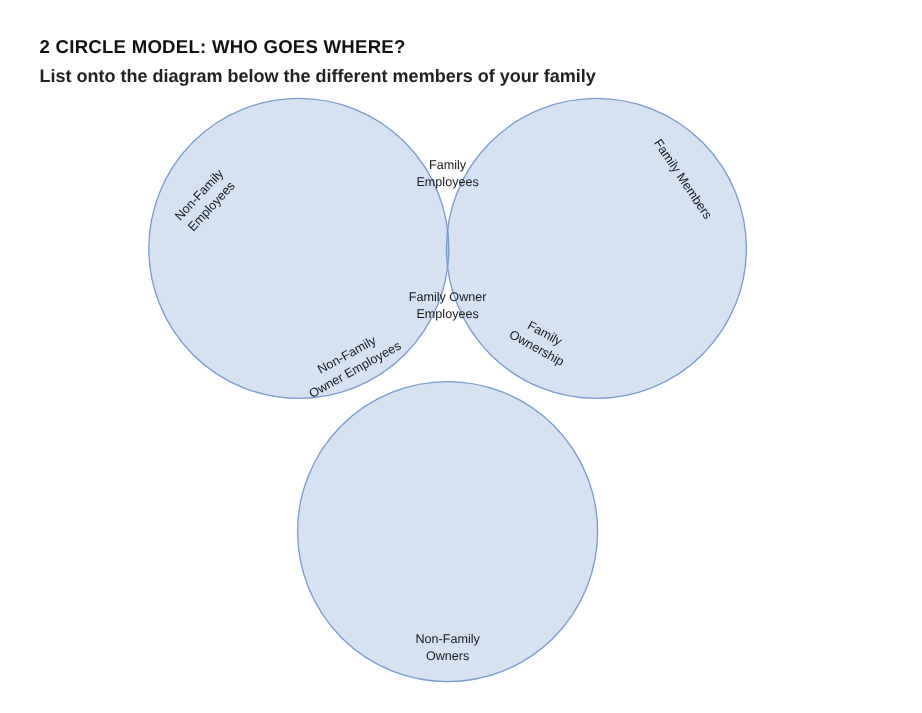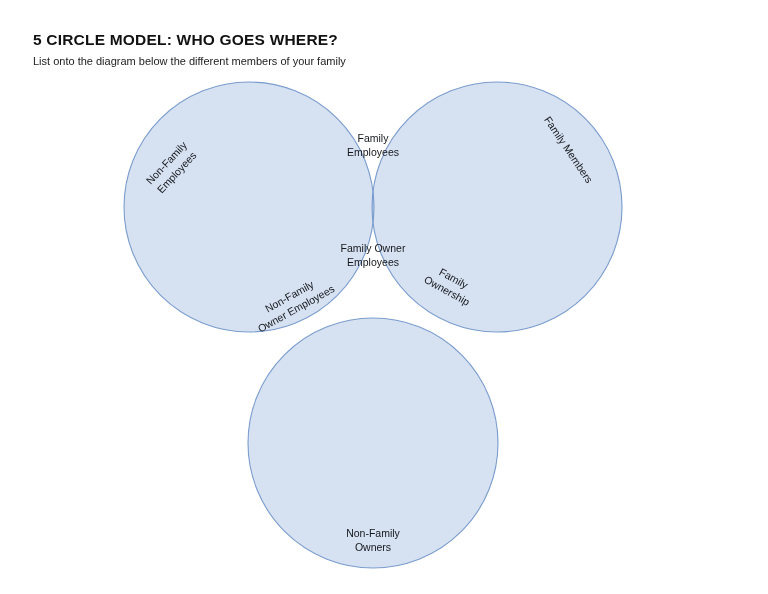--- a/index.html
+++ b/index.html
@@ -25,22 +25,22 @@
     font-weight: bold;
     letter-spacing: 0.2px;
     color: #111111;
     white-space: nowrap;
   }
 
   #page-subtitle {
     position: absolute;
     left: 33px;
     top: 55px;
-    font-size: 11px;
-    font-weight: normal;
+    font-size: 15px;
+    font-weight: bold;
     color: #222222;
     white-space: nowrap;
   }
 
   #venn-diagram {
     position: absolute;
     left: 0;
     top: 0;
     width: 768px;
     height: 594px;
@@ -87,21 +87,21 @@
     transform: translate(-50%, -50%) rotate(29deg);
   }
   #label-non-family-owners {
     left: 373px;  top: 541px;
     transform: translate(-50%, -50%);
   }
 </style>
 </head>
 <body>
 
-<div id="page-title">5 CIRCLE MODEL: WHO GOES WHERE?</div>
+<div id="page-title">2 CIRCLE MODEL: WHO GOES WHERE?</div>
 <div id="page-subtitle">List onto the diagram below the different members of your family</div>
 
 <svg id="venn-diagram" viewBox="0 0 768 594" aria-hidden="true">
   <defs>
     <clipPath id="clip-employees">
         <circle cx="249" cy="207" r="125"></circle>
       </clipPath>
     <clipPath id="clip-family">
         <circle cx="497" cy="207" r="125"></circle>
       </clipPath>

